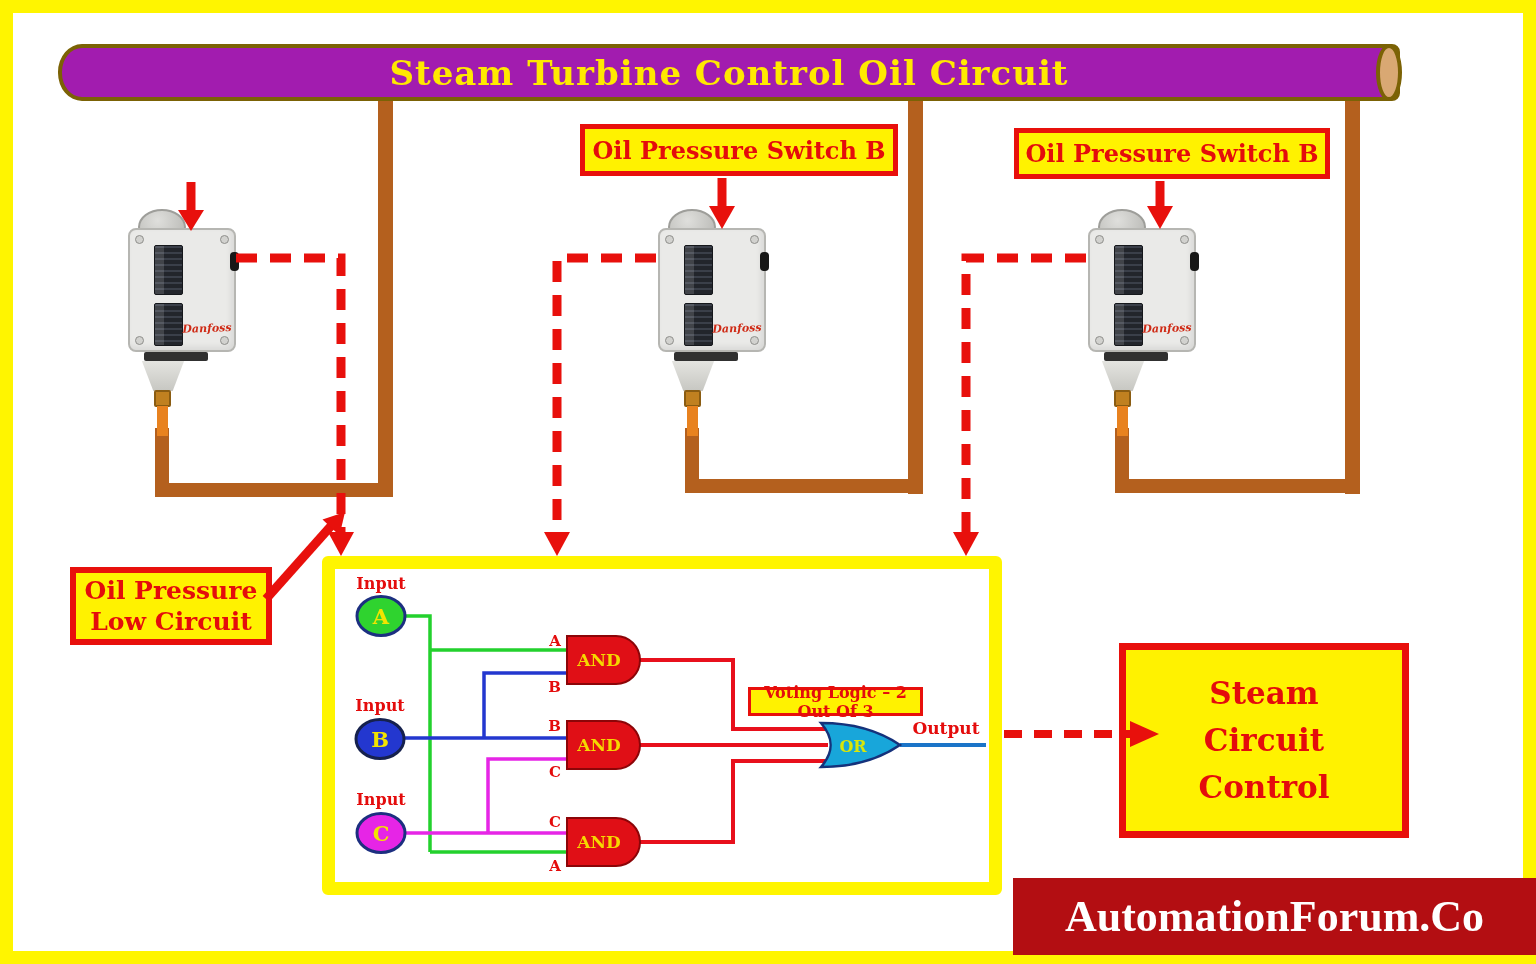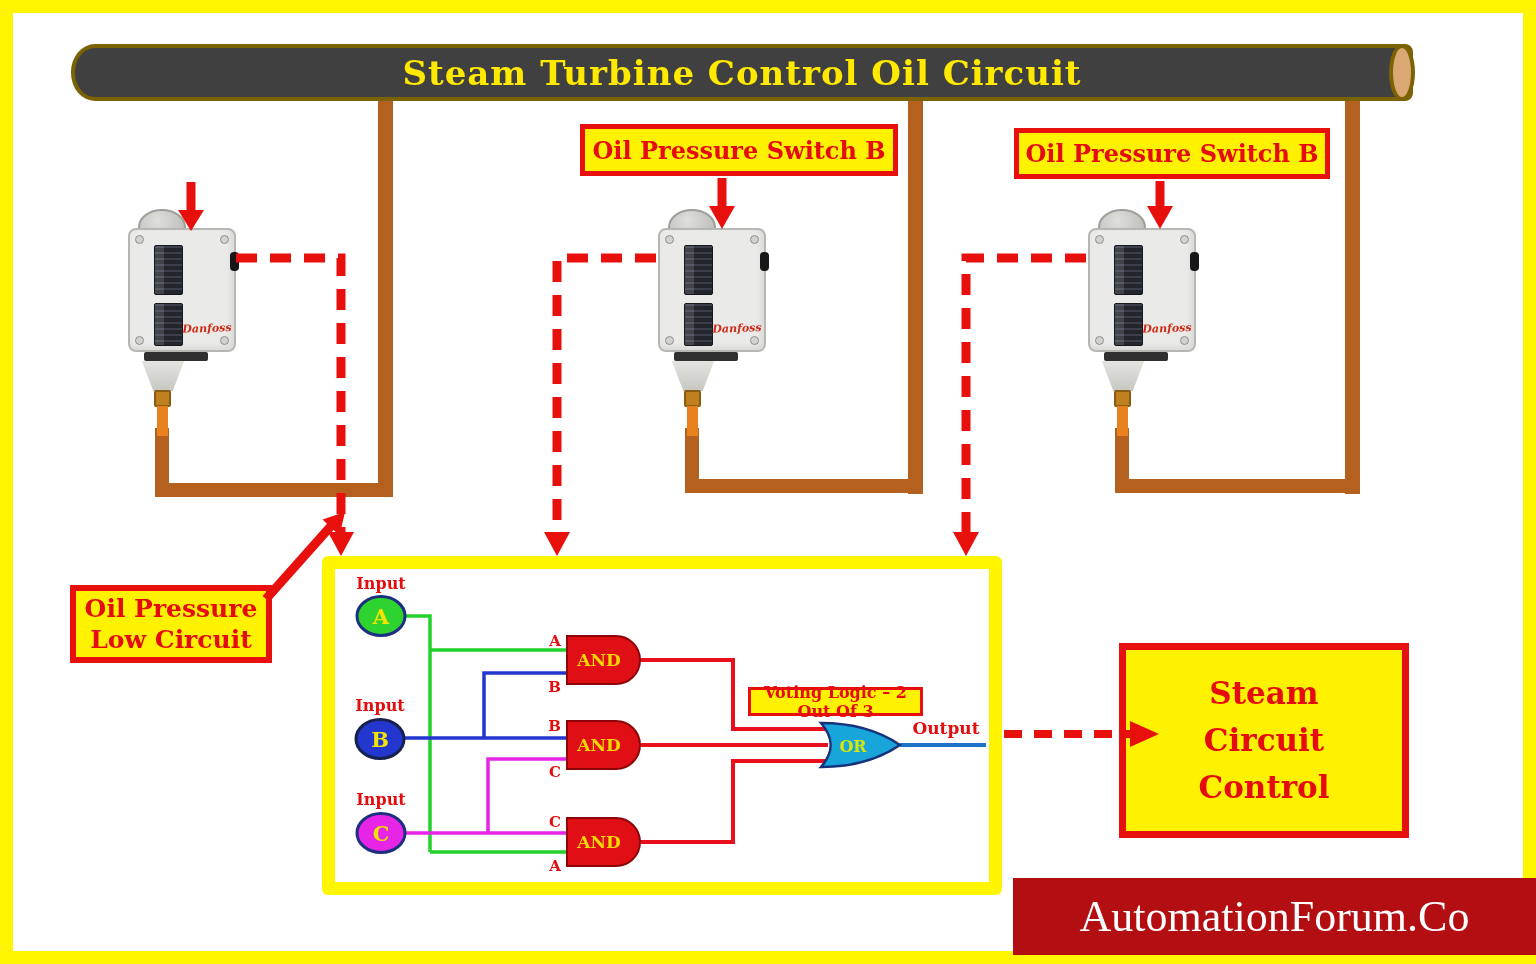--- a/index.html
+++ b/index.html
@@ -7,22 +7,22 @@
   .stage {
     position:relative; width:1536px; height:964px; overflow:hidden;
     background:#ffffff;
     font-family:"DejaVu Serif", serif;
   }
   .frame {
     position:absolute; inset:0; border:13px solid #fff500; pointer-events:none; z-index:7;
   }
   
   .pipe-header{
-    position:absolute; left:71px; top:44px; width:1342px; height:57px;
-    background:#404040; border:4px solid #7b6205;
+    position:absolute; left:58px; top:44px; width:1342px; height:57px;
+    background:#a21caf; border:4px solid #7b6205;
     border-top-left-radius:24px 28px; border-bottom-left-radius:24px 28px;
     border-top-right-radius:8px; border-bottom-right-radius:8px;
     z-index:2;
   }
   .pipe-endcap{
     position:absolute; right:-6px; top:-4px; width:26px; height:57px;
     background:#d9a873; border:4px solid #7b6205; border-radius:50%;
   }
   .pipe-title{
     position:absolute; left:0; right:0; top:5px; text-align:center;
@@ -74,38 +74,38 @@
     background:#e8821f; }
   
   .tagbox{
     position:absolute; display:flex; align-items:center; justify-content:center;
     background:#fff200; border:5px solid #e8100c; color:#e40c0c;
     font-weight:bold; z-index:4; text-align:center;
   }
   .tag-a{ left:50px; top:131px; width:310px; height:50px; font-size:24px; }
   .tag-b{ left:580px; top:124px; width:318px; height:52px; font-size:24px; }
   .tag-c{ left:1014px; top:128px; width:316px; height:51px; font-size:24px; }
-  .tag-low{ left:70px; top:585px; width:202px; height:78px; font-size:25px;
+  .tag-low{ left:70px; top:567px; width:202px; height:78px; font-size:25px;
     border-width:6px; flex-direction:column; line-height:31px; }
   .tag-voting{ left:748px; top:687px; width:175px; height:29px; font-size:16px;
     border-width:3px; z-index:4; }
   .tag-esd{ left:1119px; top:643px; width:290px; height:195px; font-size:31px;
     border-width:7px; flex-direction:column; line-height:47px; }
   
   .logic-box{
     position:absolute; left:322px; top:556px; width:680px; height:339px;
     background:#ffffff; border:13px solid #fff500; border-radius:6px; z-index:3;
   }
   .logic-svg{ position:absolute; left:322px; top:556px; z-index:4; }
   .overlay{ position:absolute; left:0; top:0; z-index:5; pointer-events:none; }
   
   .banner{
     position:absolute; left:1013px; top:878px; width:523px; height:77px;
     background:#b30e12; color:#ffffff; display:flex; align-items:center;
-    justify-content:center; font-size:44px; font-weight:normal; z-index:8;
+    justify-content:center; font-size:44px; font-weight:bold; z-index:8;
     font-family:"Liberation Serif","DejaVu Serif",serif;
   }
   svg text{ font-family:"DejaVu Serif",serif; font-weight:bold; }
 </style>
 </head>
 <body>
 
 <div class="stage">
 
   <div class="pipe-header">

